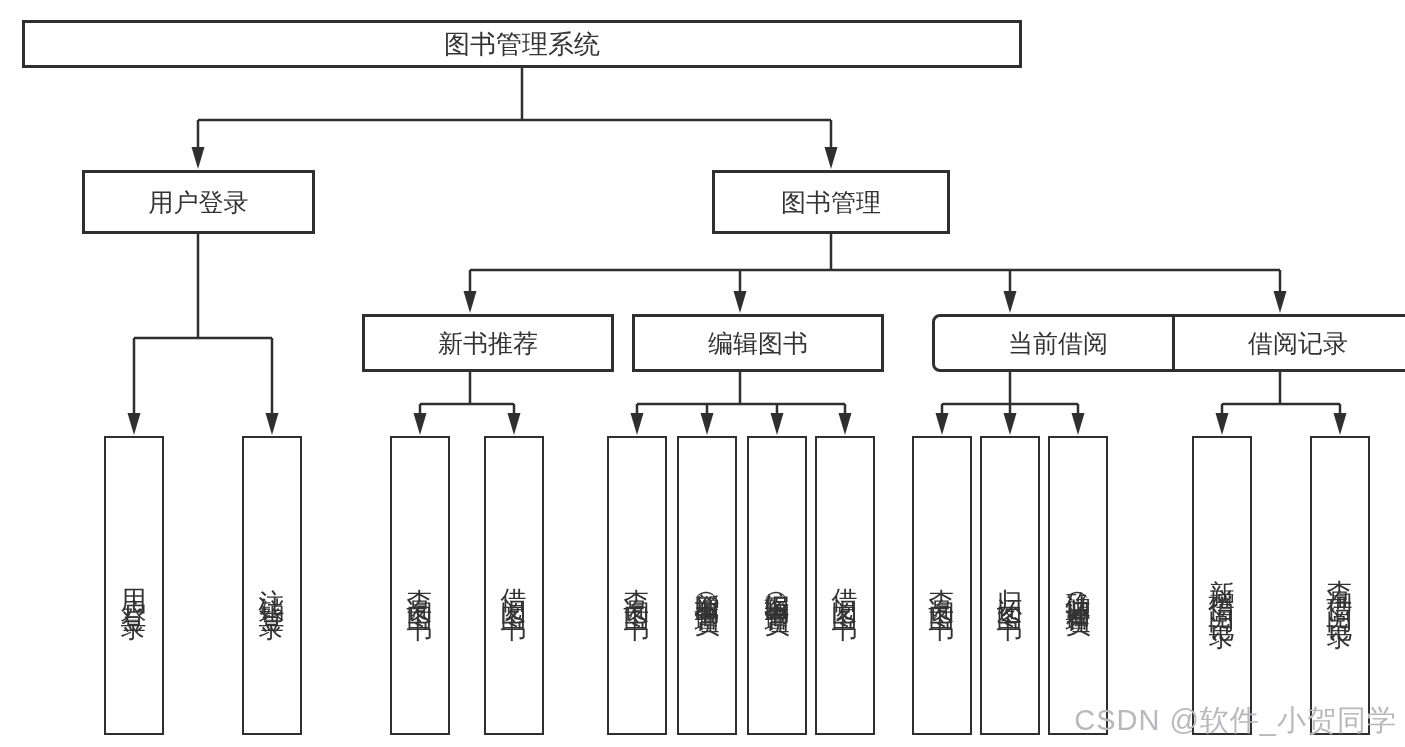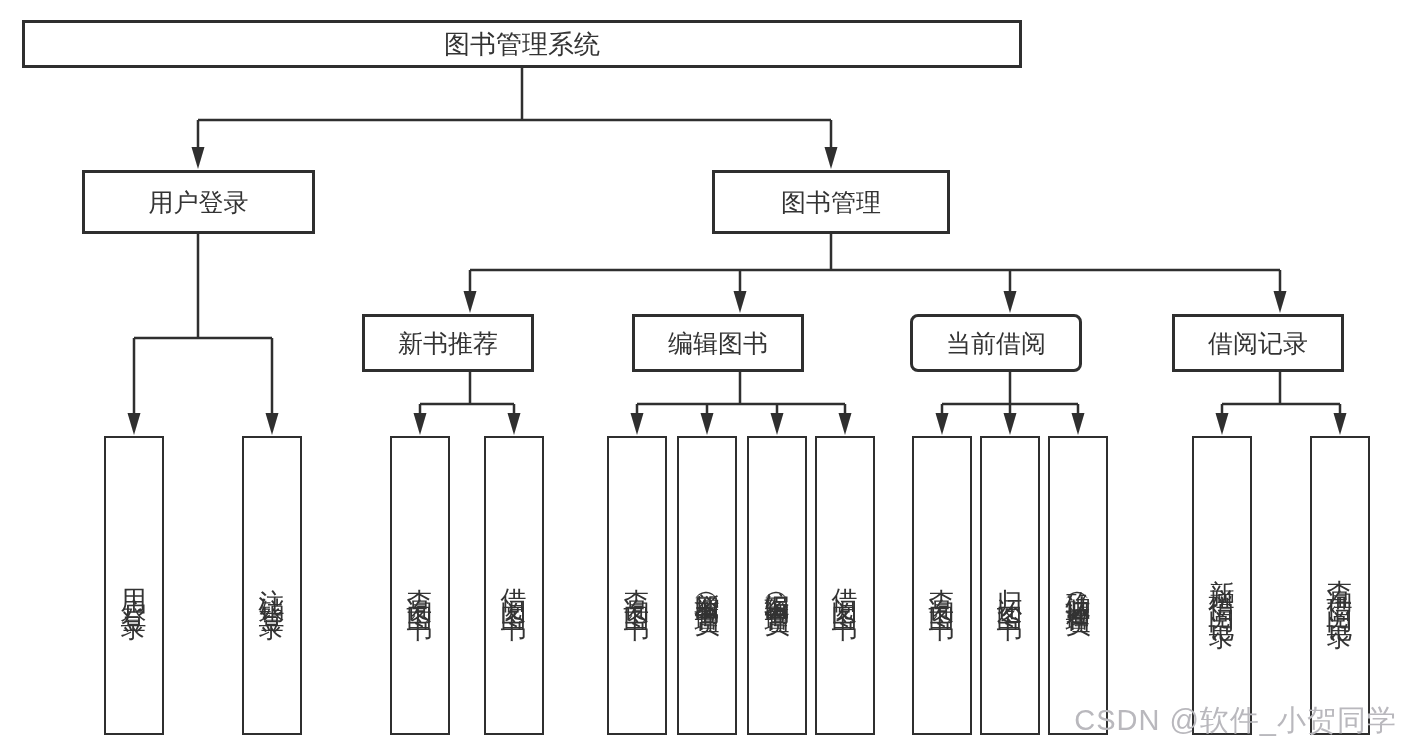--- a/index.html
+++ b/index.html
@@ -40,24 +40,24 @@
     z-index: 2;
     text-align: center;
   }
 
   .root-box   { left: 22px;  top: 20px;  width: 1000px; height: 48px; font-size: 26px; }
 
   .l2         { top: 170px; height: 64px; font-size: 25px; }
   .l2-a       { left: 82px;  width: 233px; }
   .l2-b       { left: 712px; width: 238px; }
 
-  .l3         { top: 314px; height: 58px; width: 172px; font-size: 25px; }
+  .l3         { top: 314px; height: 58px; width: 252px; font-size: 25px; }
   .l3-0       { left: 362px; }
   .l3-1       { left: 632px; }
-  .l3-2       { left: 910px; border-radius: 8px; }
+  .l3-2       { left: 932px; border-radius: 8px; }
   .l3-3       { left: 1172px; }
 
   .leaf {
     top: 436px;
     width: 60px;
     height: 299px;
     border-width: 2.5px;
   }
   .v-text {
     writing-mode: vertical-rl;

